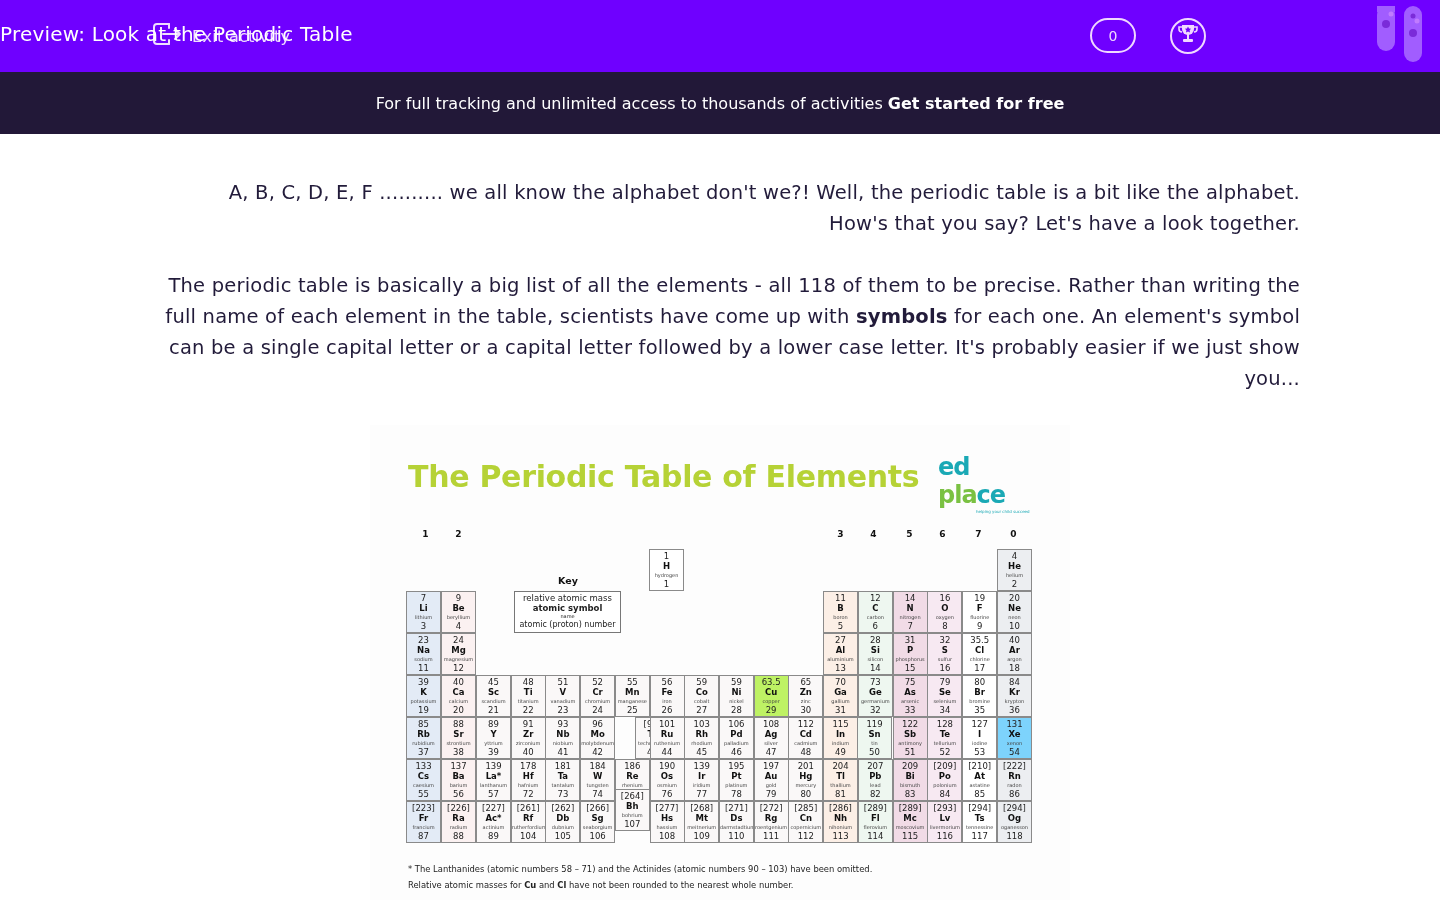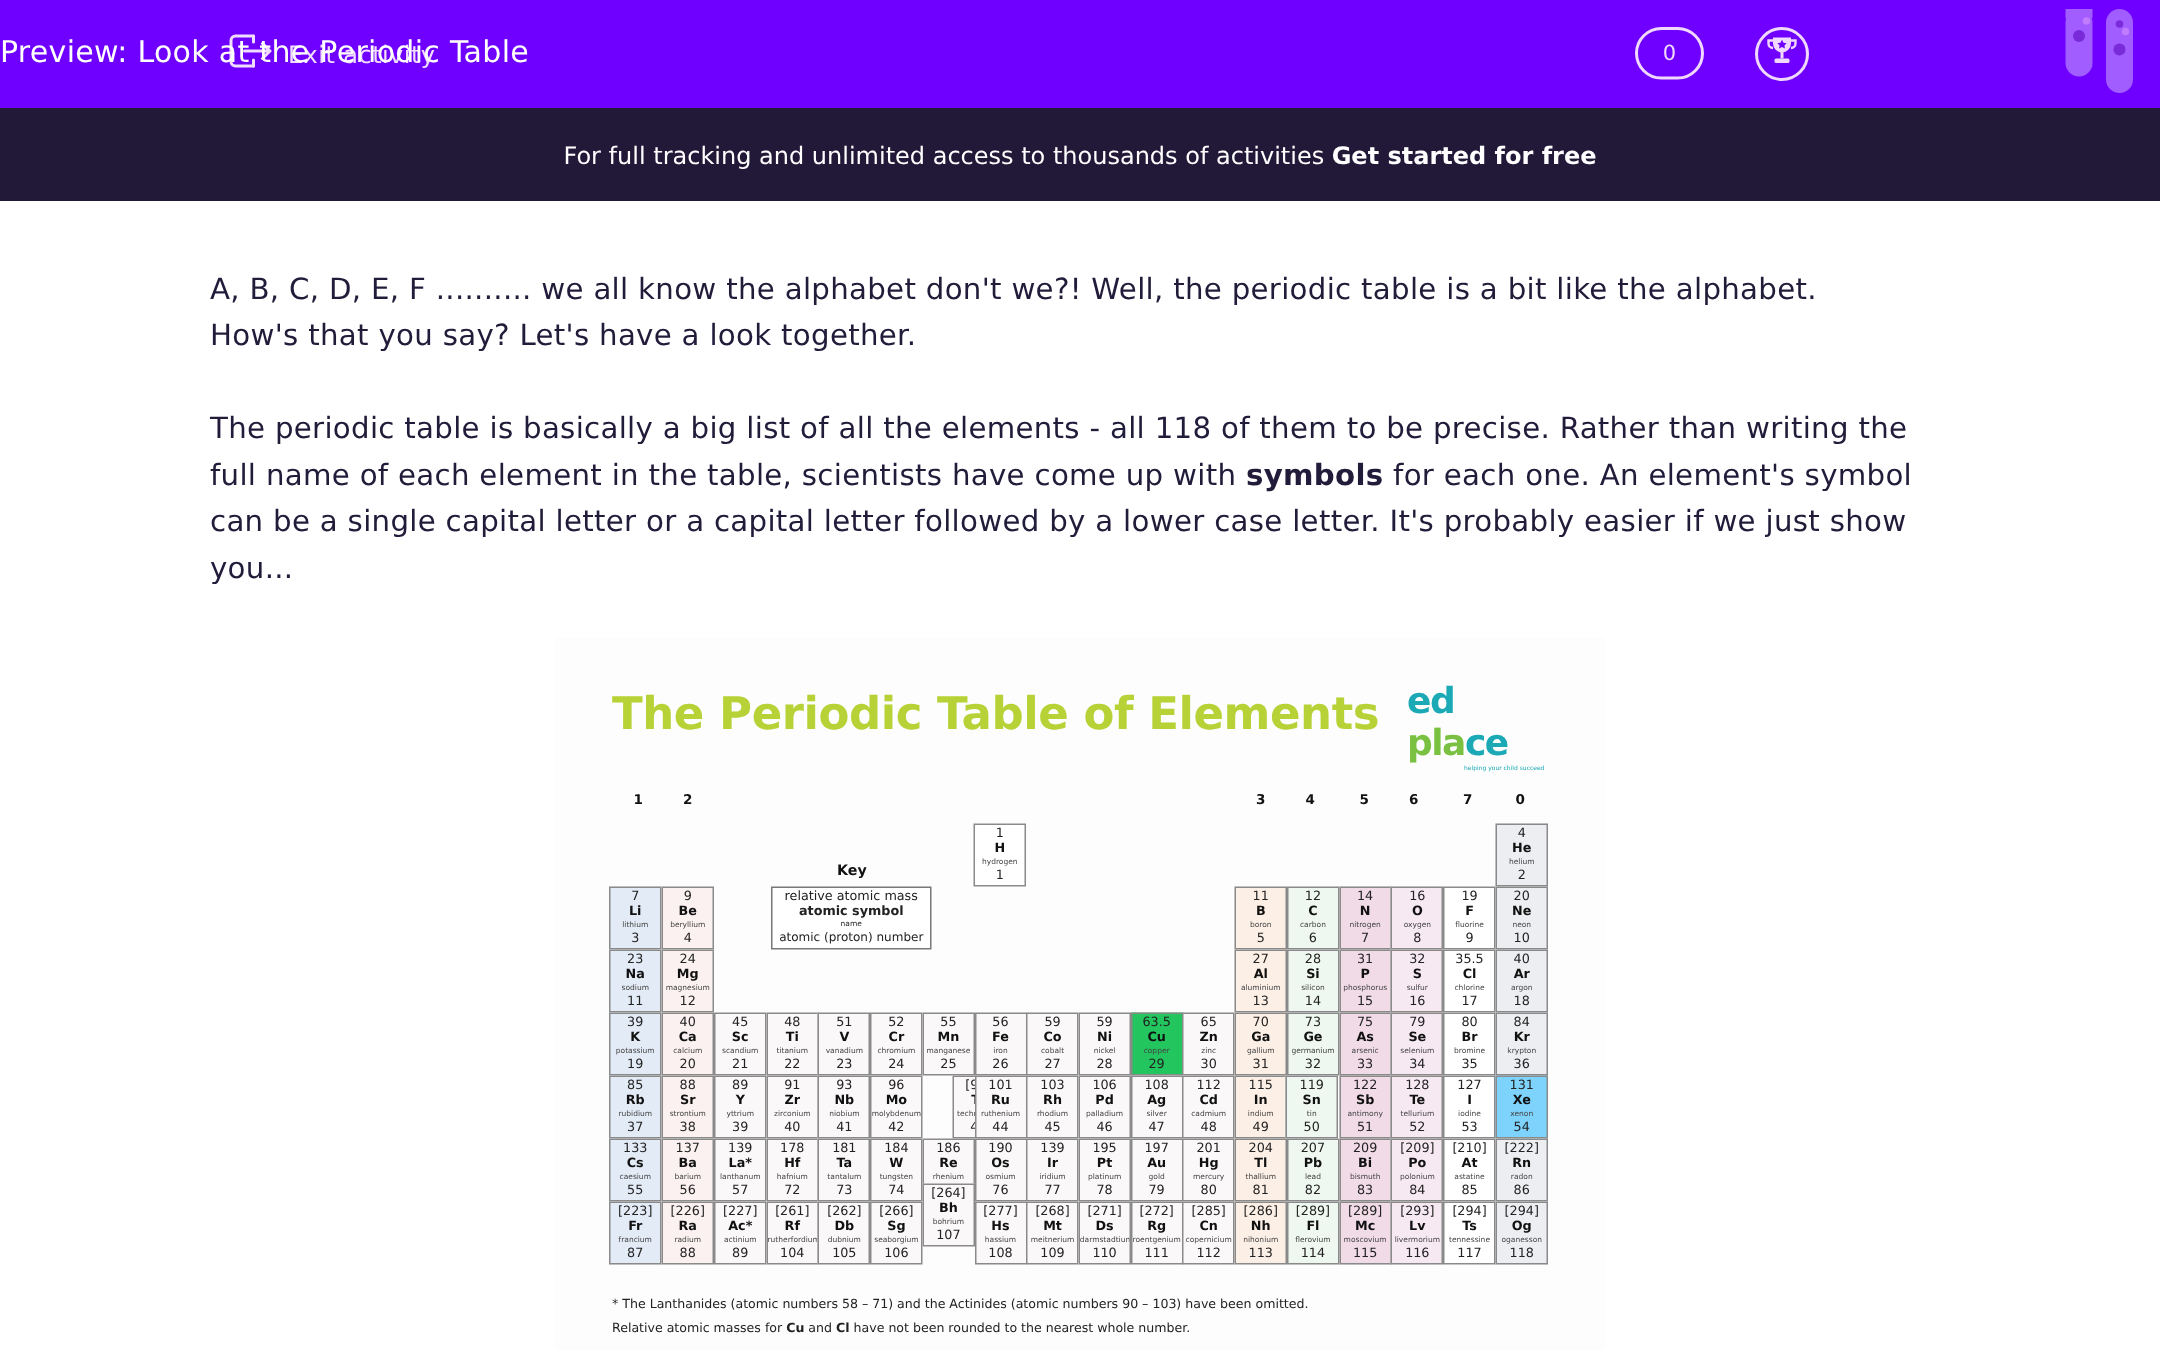--- a/index.html
+++ b/index.html
@@ -7,21 +7,21 @@
   .topbar { position: absolute; left: 0; top: 0; width: 1440px; height: 72px; background: #6f00ff; }
   .exit { position: absolute; left: 150px; top: 20px; height: 32px; display: flex; align-items: center; cursor: pointer; }
   .exit svg { width: 32px; height: 32px; }
   .exit-label { margin-left: 10px; color: #f0dcff; font-size: 16px; letter-spacing: 0.3px; }
   .title { position: absolute; left: 0; width: 1344px; top: 22px; color: #ffffff; font-size: 20px; font-weight: normal; letter-spacing: 0.2px; }
   .score { position: absolute; left: 1090px; top: 18px; width: 46px; height: 35px; border: 2px solid #f0d8ff; border-radius: 18px; color: #f0d8ff; font-size: 14px; display: flex; align-items: center; justify-content: center; }
   .trophy { position: absolute; left: 1170px; top: 18px; width: 36px; height: 36px; border: 2px solid #f0d8ff; border-radius: 50%; display: flex; align-items: center; justify-content: center; }
   .tubes { position: absolute; left: 1376px; top: 6px; width: 50px; height: 58px; }
   .banner { position: absolute; left: 0; top: 72px; width: 1440px; height: 62px; background: #221838; color: #ffffff; font-size: 16px; display: flex; align-items: center; justify-content: center; }
   .banner b { font-weight: bold; margin-left: 5px; }
-  .intro { position: absolute; left: 140px; width: 1160px; top: 177px; text-align: left; font-size: 19.5px; line-height: 31px; color: #221b3a; letter-spacing: 0.2px; }
+  .intro { position: absolute; left: 140px; width: 1160px; top: 177px; text-align: right; font-size: 19.5px; line-height: 31px; color: #221b3a; letter-spacing: 0.2px; }
   .intro p + p { margin-top: 31px; }
   .intro b { font-weight: bold; }
 
   
   .pt { position: absolute; left: 370px; top: 425px; width: 700px; height: 475px; background: #fdfdfd; }
   .pt-title { position: absolute; left: 38px; top: 34px; font-size: 30px; font-weight: bold; color: #b6d236; letter-spacing: -0.3px; }
   .logo { position: absolute; left: 568px; top: 28px; width: 100px; height: 40px; }
   .logo-text { font-size: 24px; font-weight: bold; letter-spacing: -1px; line-height: 28px; }
   .logo-text .c1 { color: #1aa9b5; } .logo-text .c2 { color: #7ac142; }
   .logo-tag { font-size: 4px; color: #1aa9b5; margin-left: 38px; }
@@ -286,21 +286,21 @@
         <div class="s">Co</div>
         <div class="n">cobalt</div>
         <div class="z">27</div>
       </div>
       <div class="cell" style="left: 348.9px; top: 250px; background: rgb(250, 248, 248);">
         <div class="m">59</div>
         <div class="s">Ni</div>
         <div class="n">nickel</div>
         <div class="z">28</div>
       </div>
-      <div class="cell" style="left: 383.6px; top: 250px; background: #22c55e;">
+      <div class="cell" style="left: 383.6px; top: 250px; background: #bef264;">
         <div class="m">63.5</div>
         <div class="s">Cu</div>
         <div class="n">copper</div>
         <div class="z">29</div>
       </div>
       <div class="cell" style="left: 418.3px; top: 250px; background: rgb(250, 248, 248);">
         <div class="m">65</div>
         <div class="s">Zn</div>
         <div class="n">zinc</div>
         <div class="z">30</div>

